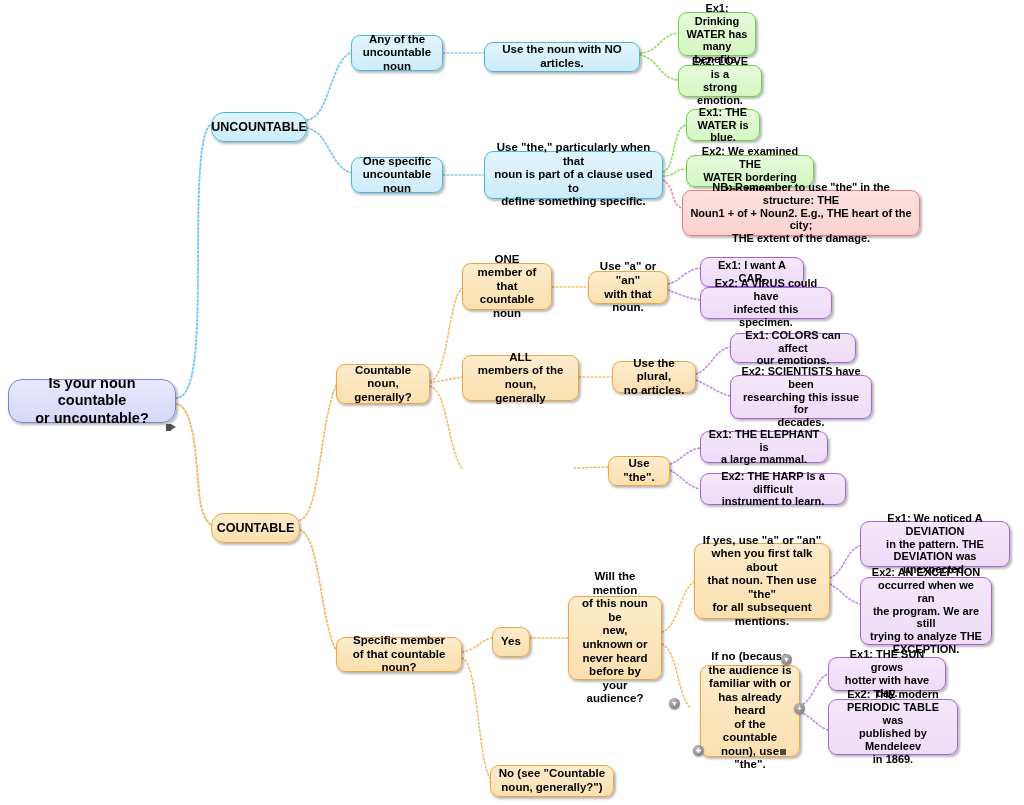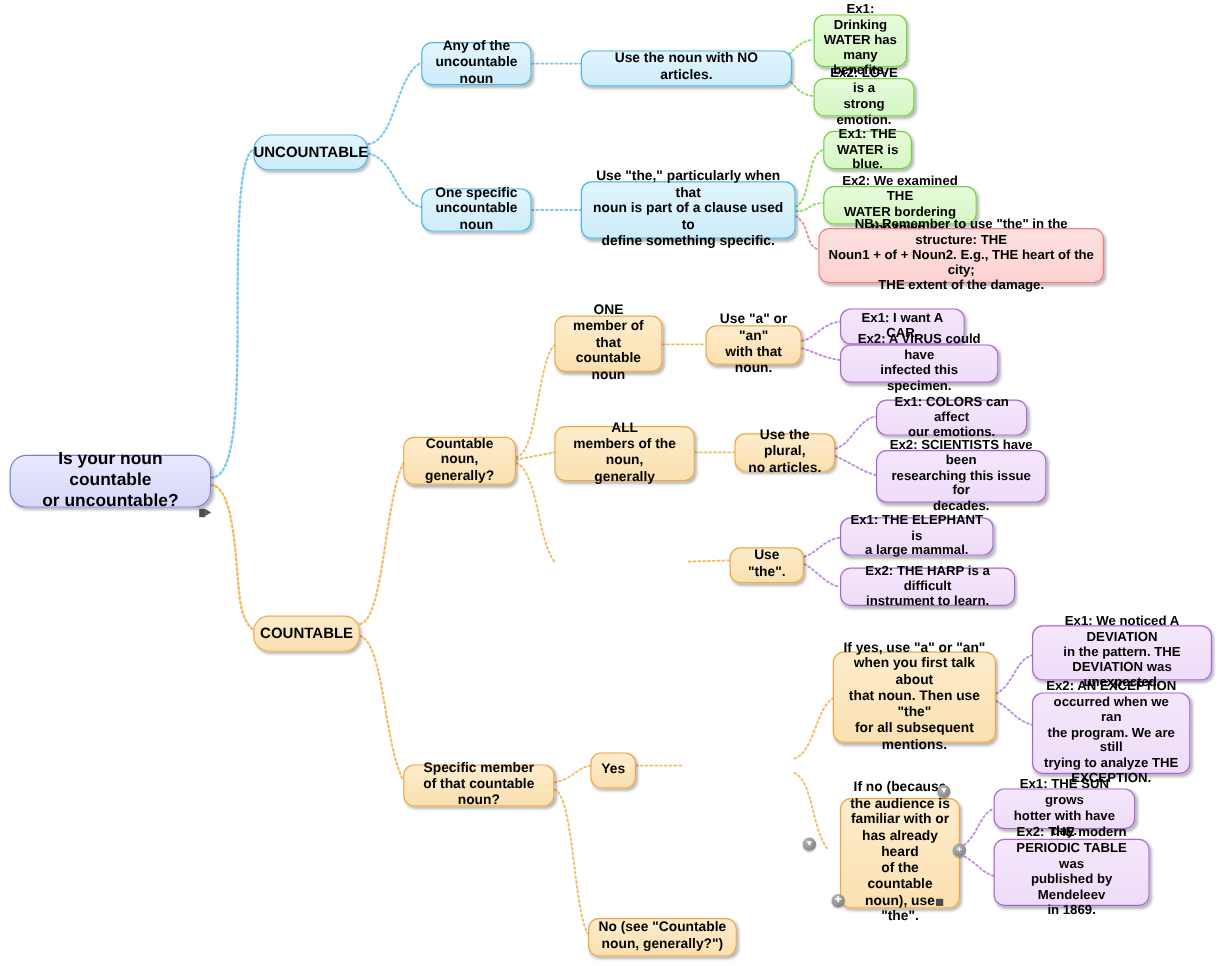--- a/index.html
+++ b/index.html
@@ -146,21 +146,21 @@
   <div class="node n-root" style="left:8px;top:379px;width:168px;height:44px;font-size:14.5px;">Is your noun countable
 or uncountable?</div>
   <div class="tipsq" style="left:166px;top:424px;"></div>
   <div class="tip" style="left:171px;top:424px;"></div>
 
   <div class="node n-blue pill" style="left:211px;top:112px;width:96px;height:24px;font-size:12.5px;">UNCOUNTABLE</div>
 
   <div class="node n-blue" style="left:351px;top:35px;width:92px;height:36px;font-size:11.5px;">Any of the
 uncountable noun</div>
 
-  <div class="node n-blue" style="left:484px;top:42px;width:176px;height:22px;font-size:11.5px;">Use the noun with NO articles.</div>
+  <div class="node n-blue" style="left:484px;top:42px;width:156px;height:22px;font-size:11.5px;">Use the noun with NO articles.</div>
 
   <div class="node n-green" style="left:678px;top:12px;width:78px;height:44px;font-size:11px;">Ex1: Drinking
 WATER has
 many benefits.</div>
 
   <div class="node n-green" style="left:678px;top:65px;width:84px;height:32px;font-size:11px;">Ex2: LOVE is a
 strong emotion.</div>
 
   <div class="node n-blue" style="left:351px;top:157px;width:92px;height:36px;font-size:11.5px;">One specific
 uncountable noun</div>
@@ -217,20 +217,26 @@
 a large mammal.</div>
 
   <div class="node n-purple" style="left:700px;top:473px;width:146px;height:32px;font-size:11px;">Ex2: THE HARP is a difficult
 instrument to learn.</div>
 
   <div class="node n-orange" style="left:336px;top:637px;width:126px;height:35px;font-size:11.5px;">Specific member
 of that countable noun?</div>
 
   <div class="node n-orange" style="left:492px;top:627px;width:38px;height:22px;font-size:11.5px;">Yes</div>
 
+  <div class="node n-orange" style="left:568px;top:596px;width:94px;height:84px;font-size:11.5px;">Will the mention
+of this noun be
+new, unknown or
+never heard
+before by your
+audience?</div>
 
   <div class="node n-orange" style="left:694px;top:543px;width:136px;height:76px;font-size:11.5px;">If yes, use "a" or "an"
 when you first talk about
 that noun. Then use "the"
 for all subsequent
 mentions.</div>
 
   <div class="node n-purple" style="left:860px;top:521px;width:150px;height:46px;font-size:11px;">Ex1: We noticed A DEVIATION
 in the pattern. THE
 DEVIATION was unexpected.</div>

